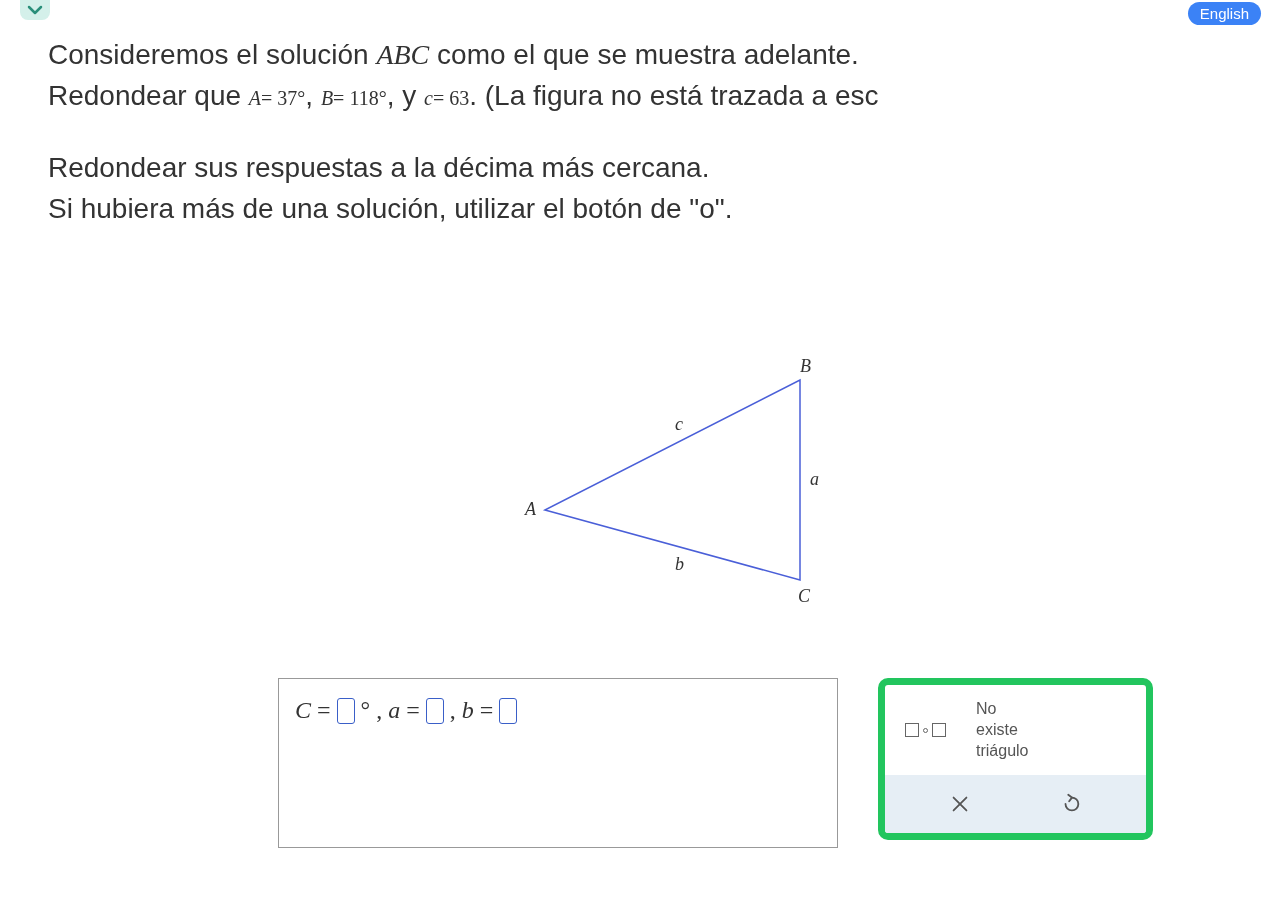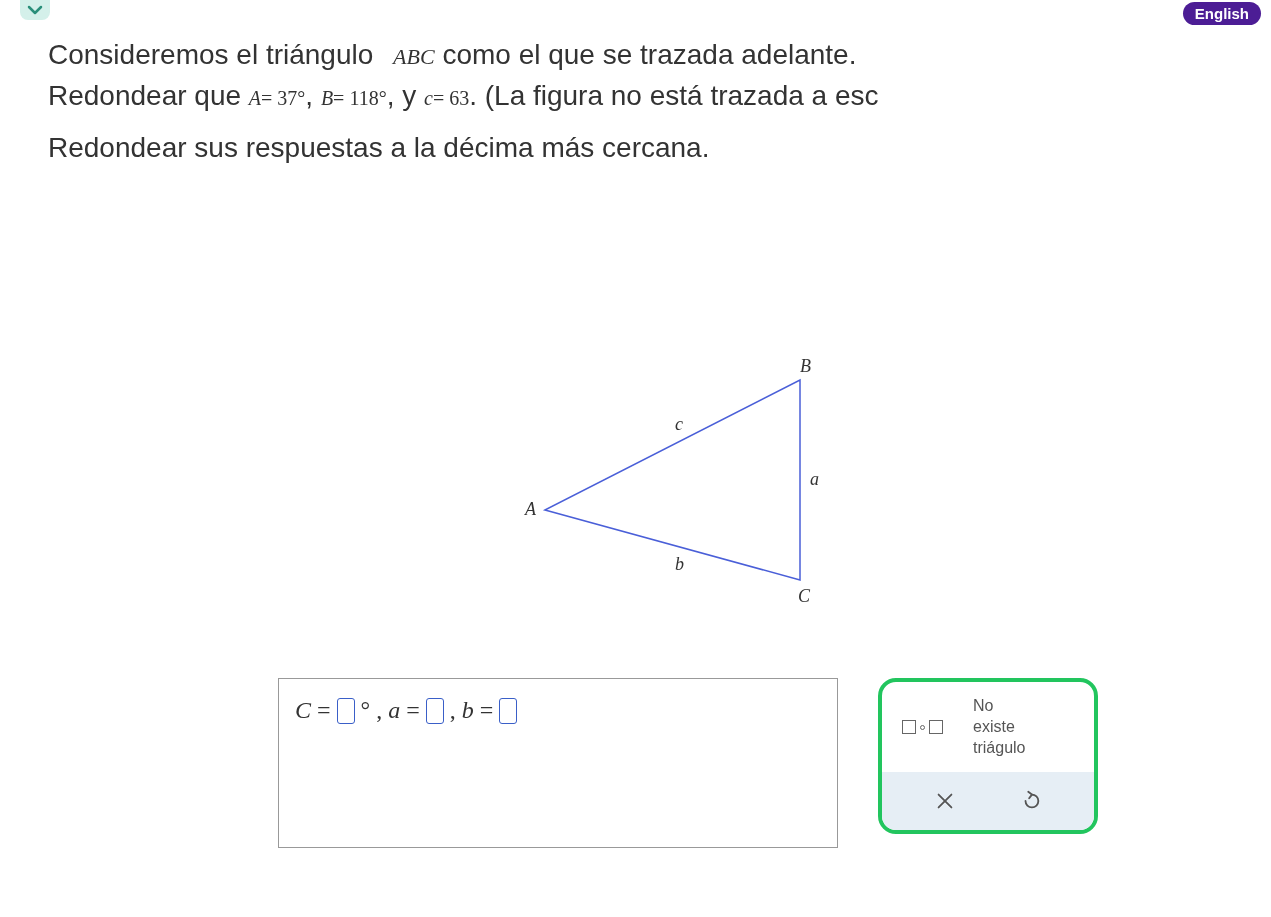--- a/index.html
+++ b/index.html
@@ -28,24 +28,24 @@
       justify-content: center;
     }
     .top-chevron svg {
       width: 16px;
       height: 12px;
     }
     .lang-badge {
       position: absolute;
       top: 2px;
       right: 10px;
-      background: #4c1d95;
+      background: #3b82f6;
       color: #fff;
       font-size: 15px;
-      font-weight: bold;
+      font-weight: normal;
       padding: 3px 12px;
       border-radius: 12px;
       cursor: pointer;
     }
     .content {
       position: absolute;
       top: 35px;
       left: 48px;
       right: 0;
       font-size: 28px;
@@ -53,33 +53,32 @@
       line-height: 1.45;
     }
     .problem-text {
       font-family: Verdana, Arial, sans-serif;
       font-size: 28px;
       color: #333;
     }
     .math-var {
       font-family: 'Times New Roman', Times, serif;
       font-style: italic;
-      font-size: 22px;
-      margin-left: 12px;
+      font-size: 28px;
     }
     .math-eq {
       font-family: 'Times New Roman', Times, serif;
       font-style: italic;
       font-size: 20px;
     }
     .math-eq .op {
       font-style: normal;
     }
     .para2 {
-      margin-top: 12px;
+      margin-top: 32px;
     }
     .figure-container {
       position: absolute;
       top: 350px;
       left: 510px;
       width: 330px;
       height: 260px;
     }
     .figure-container svg {
       width: 100%;
@@ -117,23 +116,23 @@
       width: 18px;
       height: 26px;
       border: 1.5px solid #3a5fc8;
       border-radius: 3px;
       vertical-align: middle;
     }
     .tool-panel {
       position: absolute;
       top: 678px;
       left: 878px;
-      width: 220px;
-      border: 4px solid #22c55e;
-      border-radius: 18px;
+      width: 275px;
+      border: 7px solid #22c55e;
+      border-radius: 10px;
       overflow: hidden;
     }
     .tool-row1 {
       display: flex;
       align-items: center;
       padding: 14px 20px;
       gap: 30px;
     }
     .or-tool {
       display: flex;
@@ -183,25 +182,26 @@
 <div class="top-chevron">
   <svg viewBox="0 0 16 12">
     <path d="M2 3 L8 9 L14 3" stroke="#2a8f7a" stroke-width="2.5" fill="none" stroke-linecap="round" stroke-linejoin="round"></path>
   </svg>
 </div>
 
 <div class="lang-badge">English</div>
 
 <div class="content">
   <div class="problem-text">
-    <span>Consideremos el triángulo </span><span class="math-var">ABC</span><span> como el que se trazada adelante.</span><br>
+    <span>Consideremos el solución </span><span class="math-var">ABC</span><span> como el que se muestra adelante.</span><br>
     <span>Redondear que </span><span class="math-eq"><span>A</span><span class="op">= 37°</span></span><span>, </span><span class="math-eq"><span>B</span><span class="op">= 118°</span></span><span>, </span><span>y </span><span class="math-eq"><span>c</span><span class="op">= 63</span></span><span>. (La figura no está trazada a esc</span><br>
   </div>
   <div class="problem-text para2">
     <span>Redondear sus respuestas a la décima más cercana.</span><br>
+    <span>Si hubiera más de una solución, utilizar el botón de "o".</span>
   </div>
 </div>
 
 <div class="figure-container">
   <svg viewBox="0 0 330 260">
     <polygon points="35,160 290,30 290,230" fill="none" stroke="#4a5fd8" stroke-width="1.5"></polygon>
     <text x="15" y="165" class="tri-label">A</text>
     <text x="290" y="22" class="tri-label">B</text>
     <text x="288" y="252" class="tri-label">C</text>
     <text x="300" y="135" class="tri-label">a</text>

